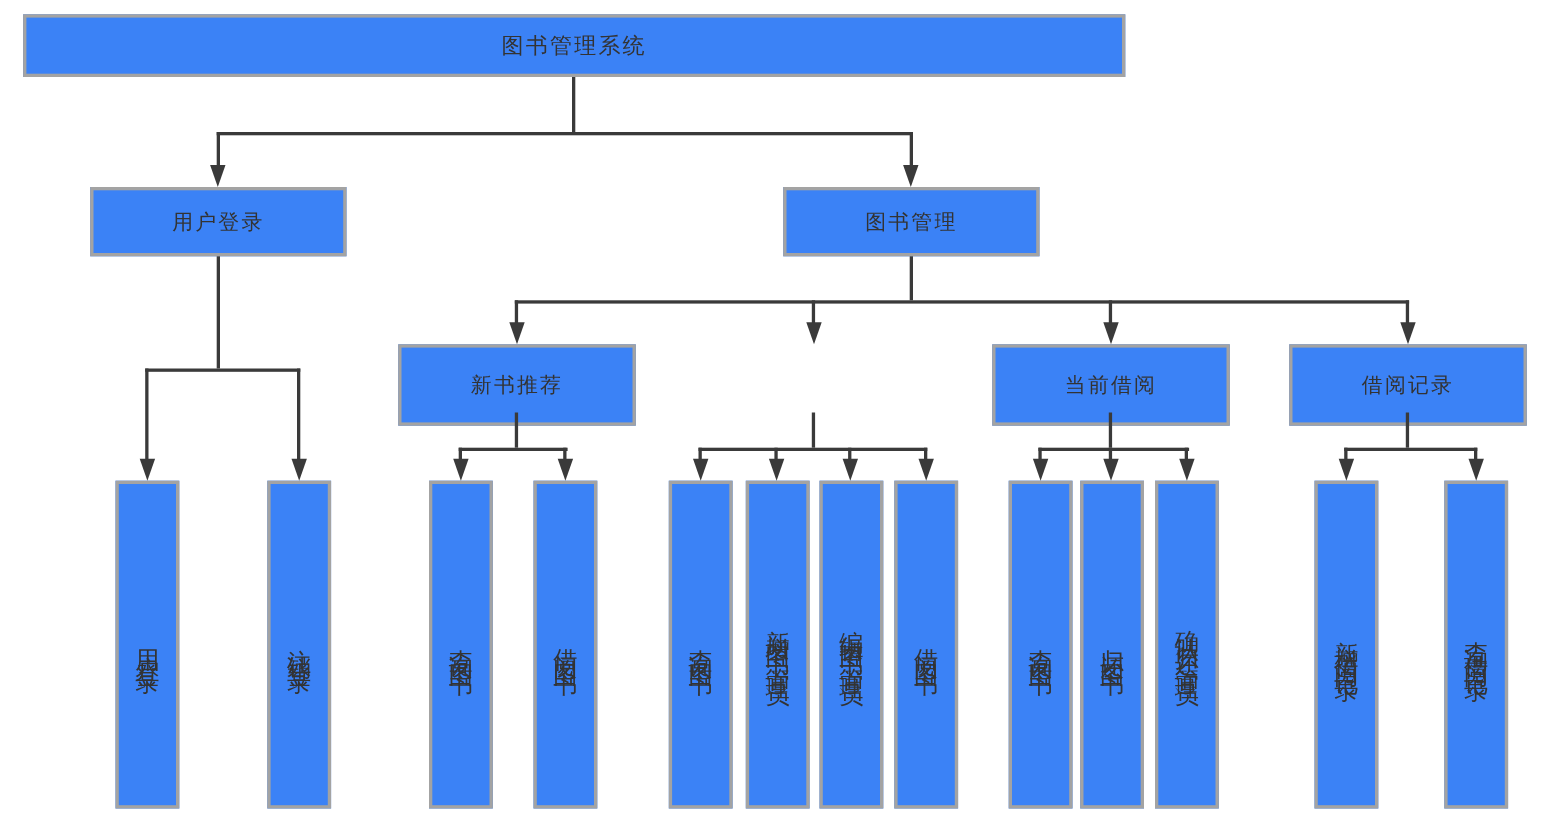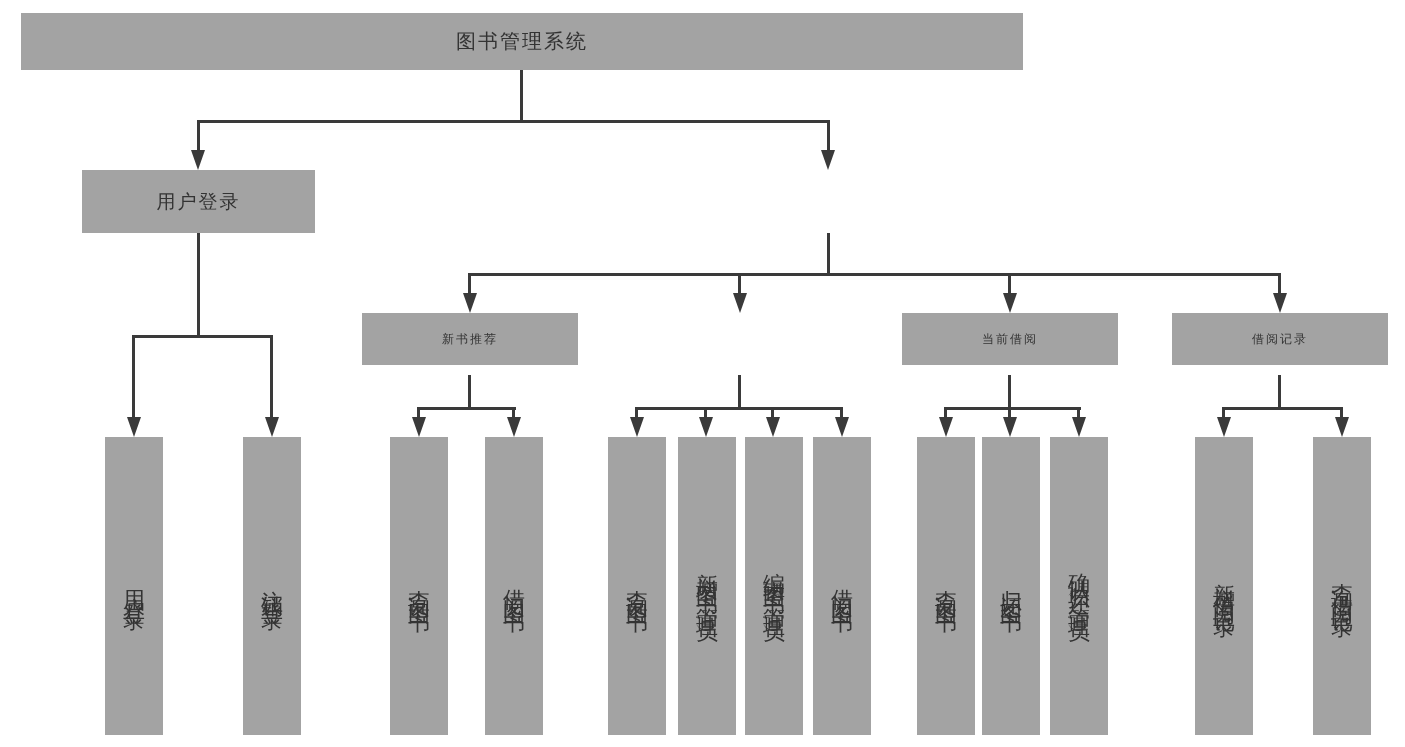--- a/index.html
+++ b/index.html
@@ -2,26 +2,26 @@
 <html><head>
 <meta charset="utf-8">
 <style>
   html,body { margin:0; padding:0; background:#ffffff; }
   .canvas {
     position:relative; width:1405px; height:747px; background:#ffffff;
     font-family:"Liberation Sans", sans-serif; overflow:hidden;
   }
   .box {
     position:absolute; box-sizing:border-box;
-    border:3px solid #a3a3a3; background:#a3a3a3; color:#333333;
+    border:3px solid #a3a3a3; background:#3b82f6; color:#333333;
     display:flex; align-items:center; justify-content:center;
   }
   .hbox { font-size:19px; letter-spacing:2px; top:170px; width:233px; height:63px; }
   .rootbox { left:21px; top:13px; width:1002px; height:57px; font-size:20px; letter-spacing:2px; }
-  .l3 { top:313px; width:216px; height:52px; font-size:12px; letter-spacing:2px;text-align:right; }
+  .l3 { top:313px; width:216px; height:74px; font-size:19px; letter-spacing:2px;text-align:right; }
   .leaf {
     top:437px; width:58px; height:298px;
     writing-mode:vertical-rl; text-orientation:mixed;
     font-size:22px; letter-spacing:7px; line-height:1;
   }
   .vline, .hline { position:absolute; background:#3a3a3a; }
   .vline { width:3px; }
   .hline { height:3px; }
   .arrow {
     position:absolute; width:0; height:0;
@@ -34,20 +34,21 @@
   }
 </style>
 </head>
 <body>
 
 <div class="canvas">
 
   <div class="box rootbox">图书管理系统</div>
 
   <div class="box hbox" style="left:82px;">用户登录</div>
+  <div class="box hbox" style="left:712px;">图书管理</div>
 
   <div class="box l3" style="left:362px;">新书推荐</div>
   <div class="box l3" style="left:1172px;">借阅记录</div>
   <div class="box l3" style="left:902px;">当前借阅</div>
 
   <div class="box leaf" style="left:105px;">用户登录</div>
   <div class="box leaf" style="left:243px;">注销登录</div>
   <div class="box leaf" style="left:390px;">查询图书</div>
   <div class="box leaf" style="left:485px;">借阅图书</div>
   <div class="box leaf" style="left:608px;">查询图书</div>

